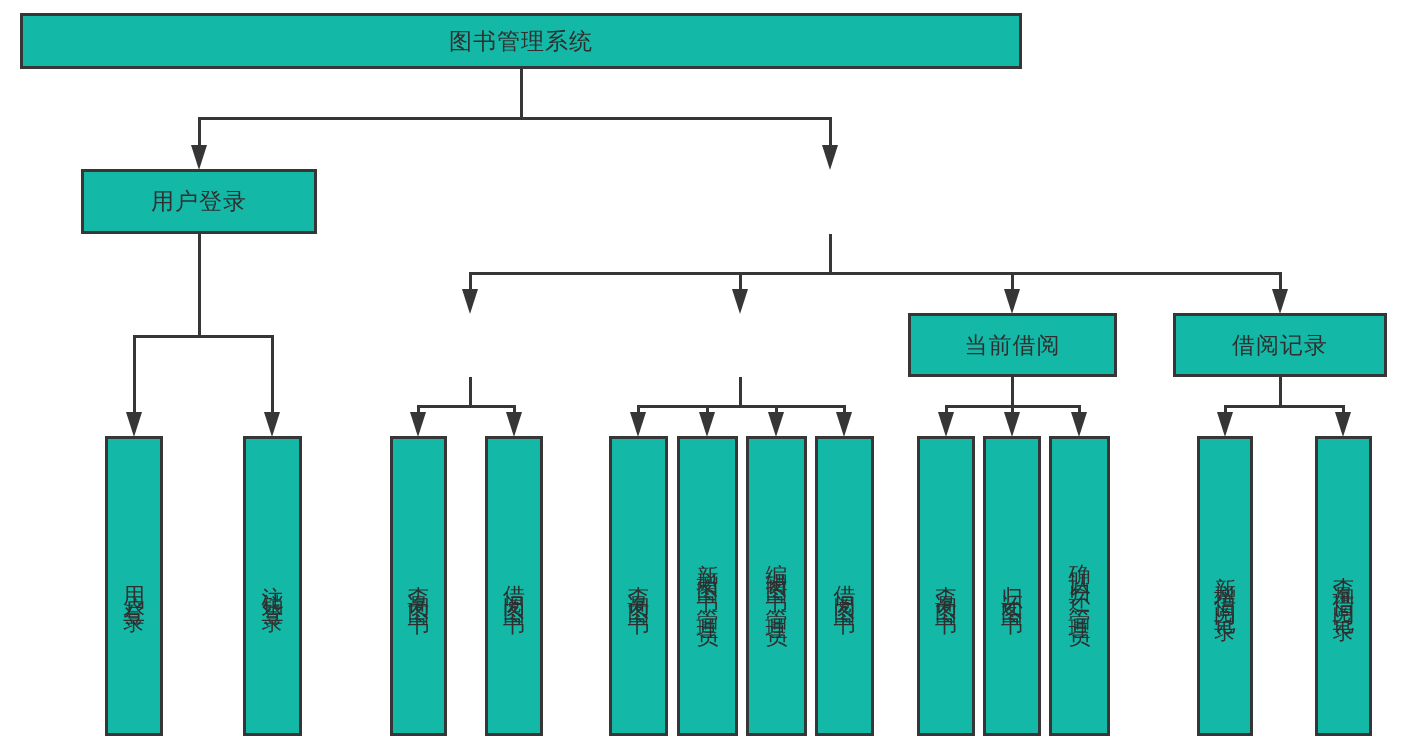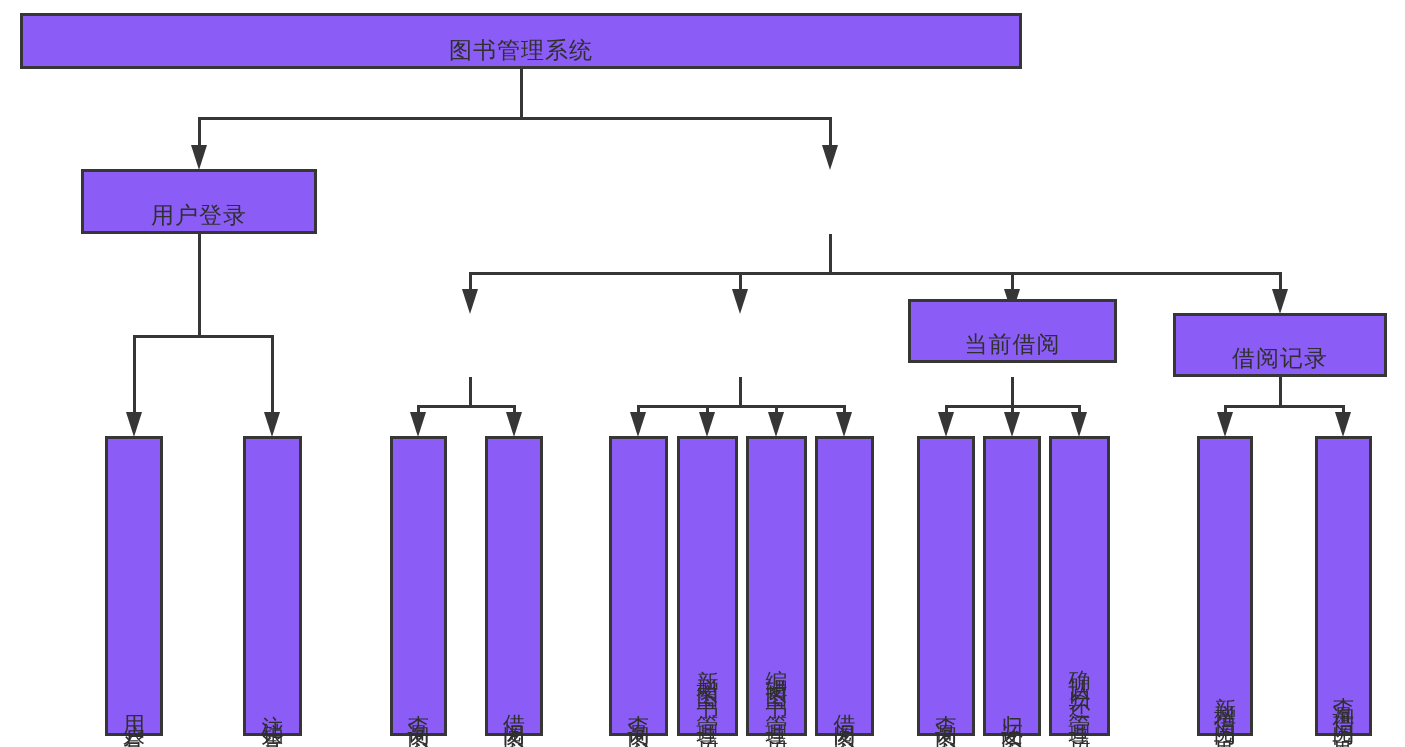--- a/index.html
+++ b/index.html
@@ -1,22 +1,22 @@
 <!DOCTYPE html>
 <html><head>
 <meta charset="utf-8">
 <style>
   html,body { margin:0; padding:0; background:#ffffff; }
   #stage {
     position:relative; width:1405px; height:747px; background:#ffffff;
     font-family:"Liberation Sans", sans-serif; overflow:hidden;
   }
   .box {
-    position:absolute; background:#8b5cf6; border:3px solid #363636;
-    box-sizing:border-box; display:flex; align-items:flex-end; justify-content:center;
+    position:absolute; background:#14b8a6; border:3px solid #363636;
+    box-sizing:border-box; display:flex; align-items:center; justify-content:center;
     color:#2f2f2f; z-index:2;
   }
   .hlabel { font-size:23px; letter-spacing:1px; white-space:nowrap; }
   .vtext {
     writing-mode:vertical-rl; text-orientation:mixed;
     font-size:22px; letter-spacing:9px; line-height:1; white-space:nowrap;
   }
   .v { position:absolute; width:3px; background:#363636; z-index:1; }
   .h { position:absolute; height:3px; background:#363636; z-index:1; }
   .a {
@@ -39,21 +39,21 @@
     <span class="hlabel">图书管理系统</span>
   </div>
 
   <div class="box" style="left:81px; top:169px; width:236px; height:65px;">
     <span class="hlabel">用户登录</span>
   </div>
 
 
 
 
-  <div class="box" style="left:908px; top:299px; width:209px; height:64px;">
+  <div class="box" style="left:908px; top:313px; width:209px; height:64px;">
     <span class="hlabel">当前借阅</span>
   </div>
 
   <div class="box" style="left:1173px; top:313px; width:214px; height:64px;">
     <span class="hlabel">借阅记录</span>
   </div>
 
   <div class="box" style="left:105px; top:436px; width:58px; height:300px;">
     <span class="vtext">用户登录</span>
   </div>

